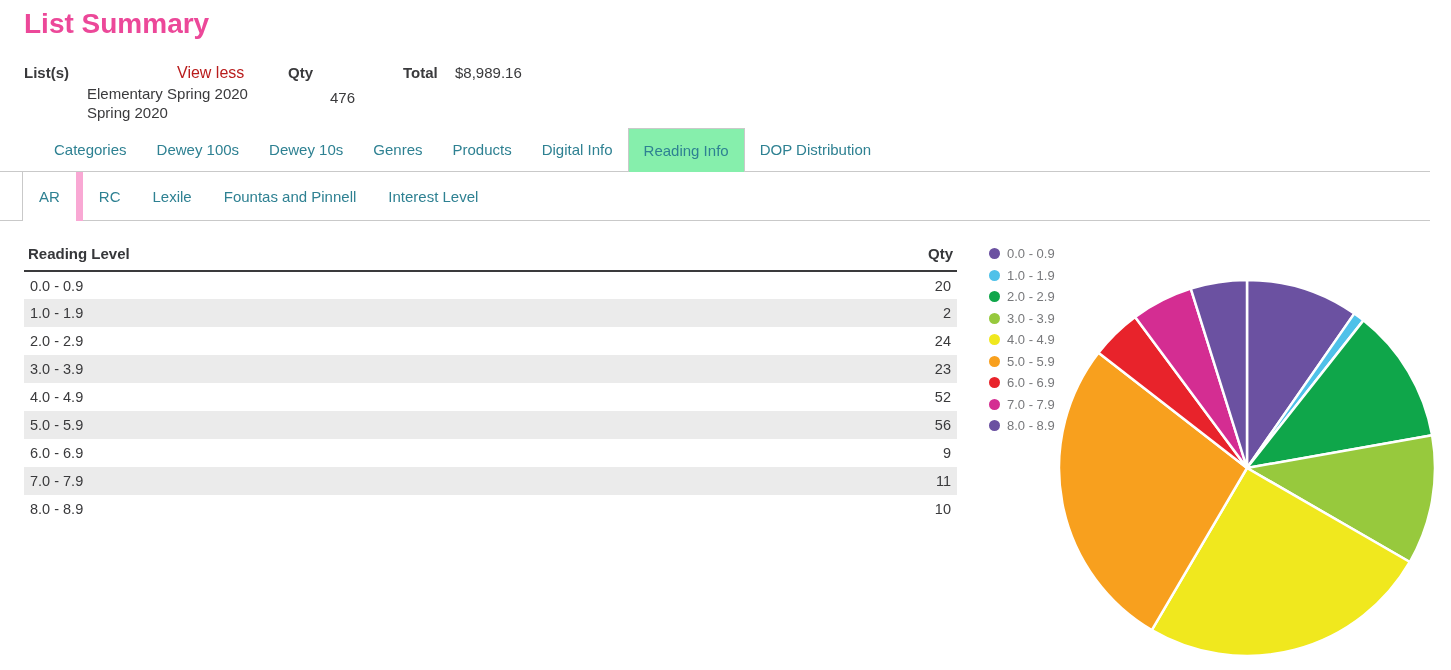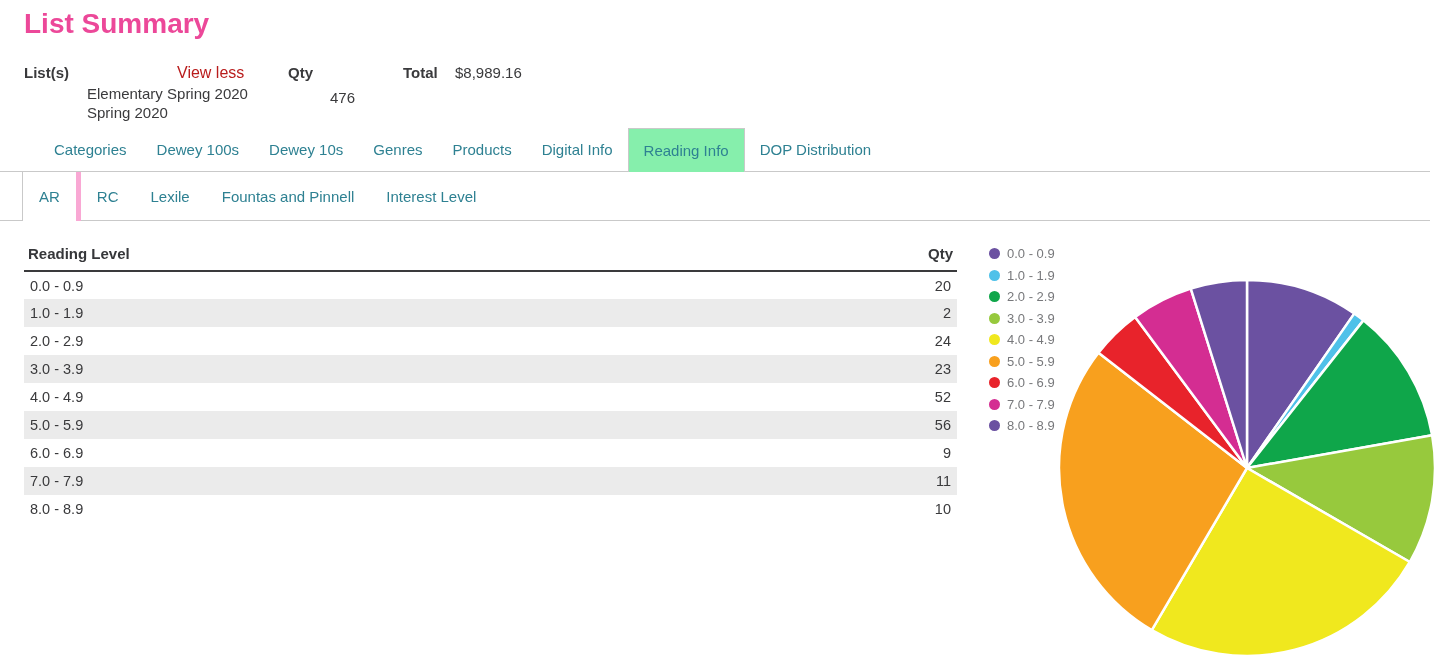--- a/index.html
+++ b/index.html
@@ -24,21 +24,21 @@
   .tabs-row { position:absolute; left:0; right:21px; top:128px; height:44px;
     border-bottom:1px solid #C9C9C9; display:flex; align-items:stretch; padding-left:39px; }
   .tab { display:flex; align-items:center; padding:0 15px; font-size:15px; color:#2E8192;
     cursor:pointer; white-space:nowrap; }
   .tab.active { background:#86efac; border:1px solid #C9C9C9; border-bottom:none; margin-bottom:-1px; }
 
   .subtabs-row { position:absolute; left:0; right:21px; top:172px; height:49px;
     border-bottom:1px solid #C9C9C9; display:flex; align-items:stretch; padding-left:22px; }
   .subtab { display:flex; align-items:center; padding:0 16px; font-size:15px; color:#2E8192;
     cursor:pointer; white-space:nowrap; }
-  .subtab.active { background:#fff; border-left:1px solid #C9C9C9; border-right:5px solid #f9a8d4;
+  .subtab.active { background:#fff; border-left:1px solid #C9C9C9; border-right:7px solid #f9a8d4;
     margin-bottom:-1px; }
 
   
   .reading-table { position:absolute; left:24px; top:239px; width:933px; border-collapse:collapse; }
   .reading-table th { font-size:15px; font-weight:700; color:#36373A; text-align:left;
     padding:6px 4px 8px 4px; border-bottom:2px solid #3A3A3C; }
   .reading-table th.qty-col { text-align:right; }
   .reading-table td { font-size:14.5px; color:#3A3A3C; padding:0 6px; height:28px; }
   .reading-table td.qty-col { text-align:right; }
   .reading-table tbody tr:nth-child(even) { background:#EBEBEB; }

